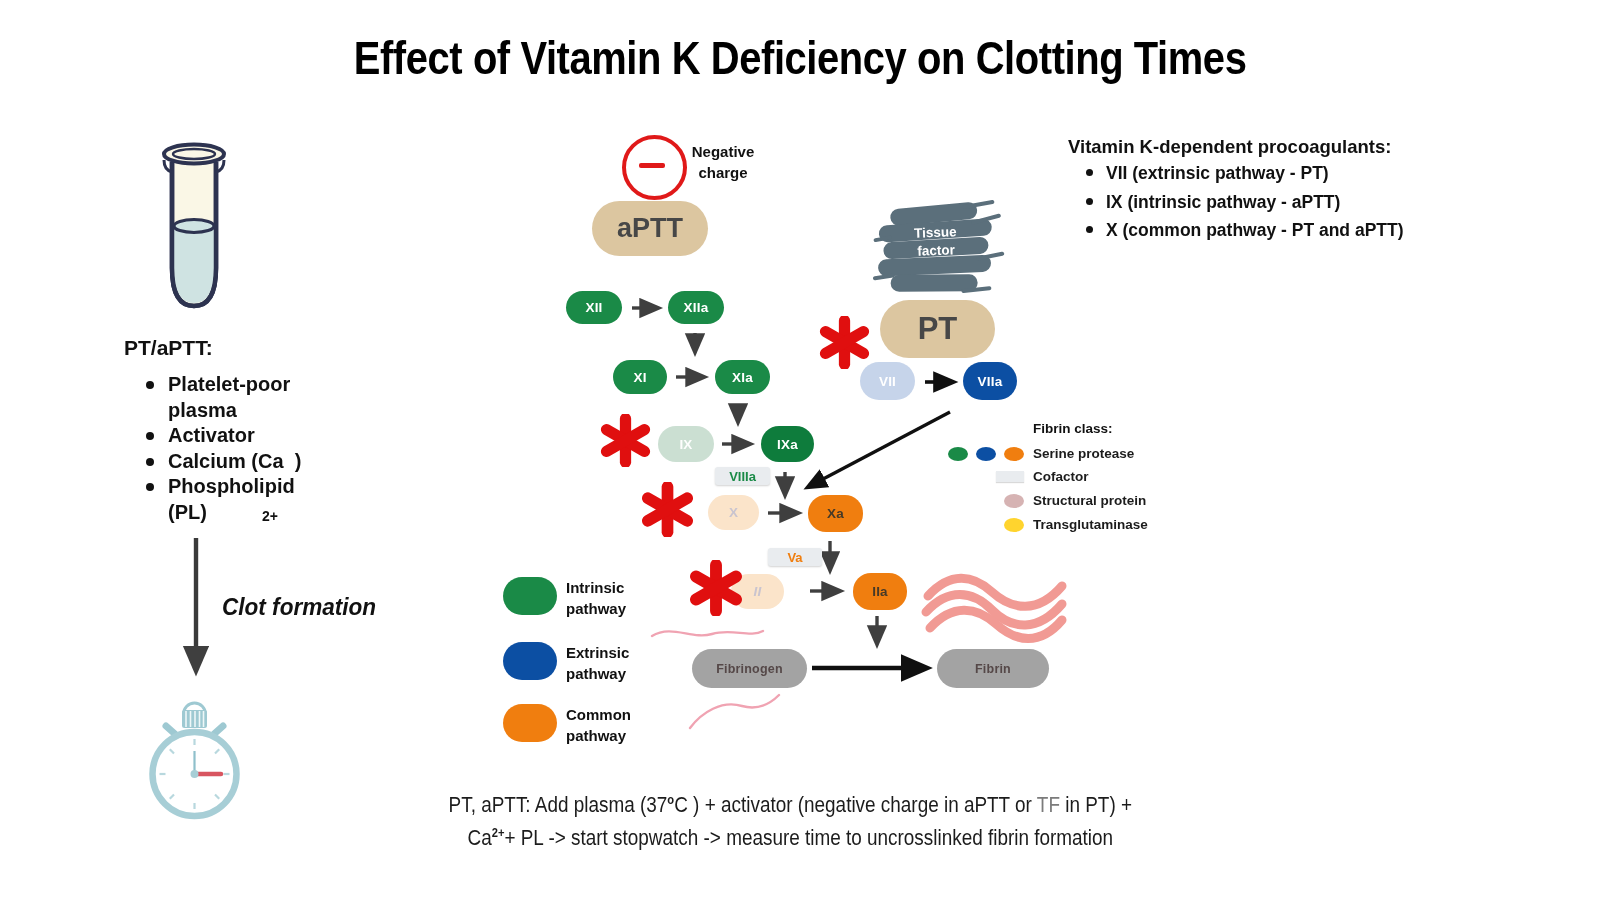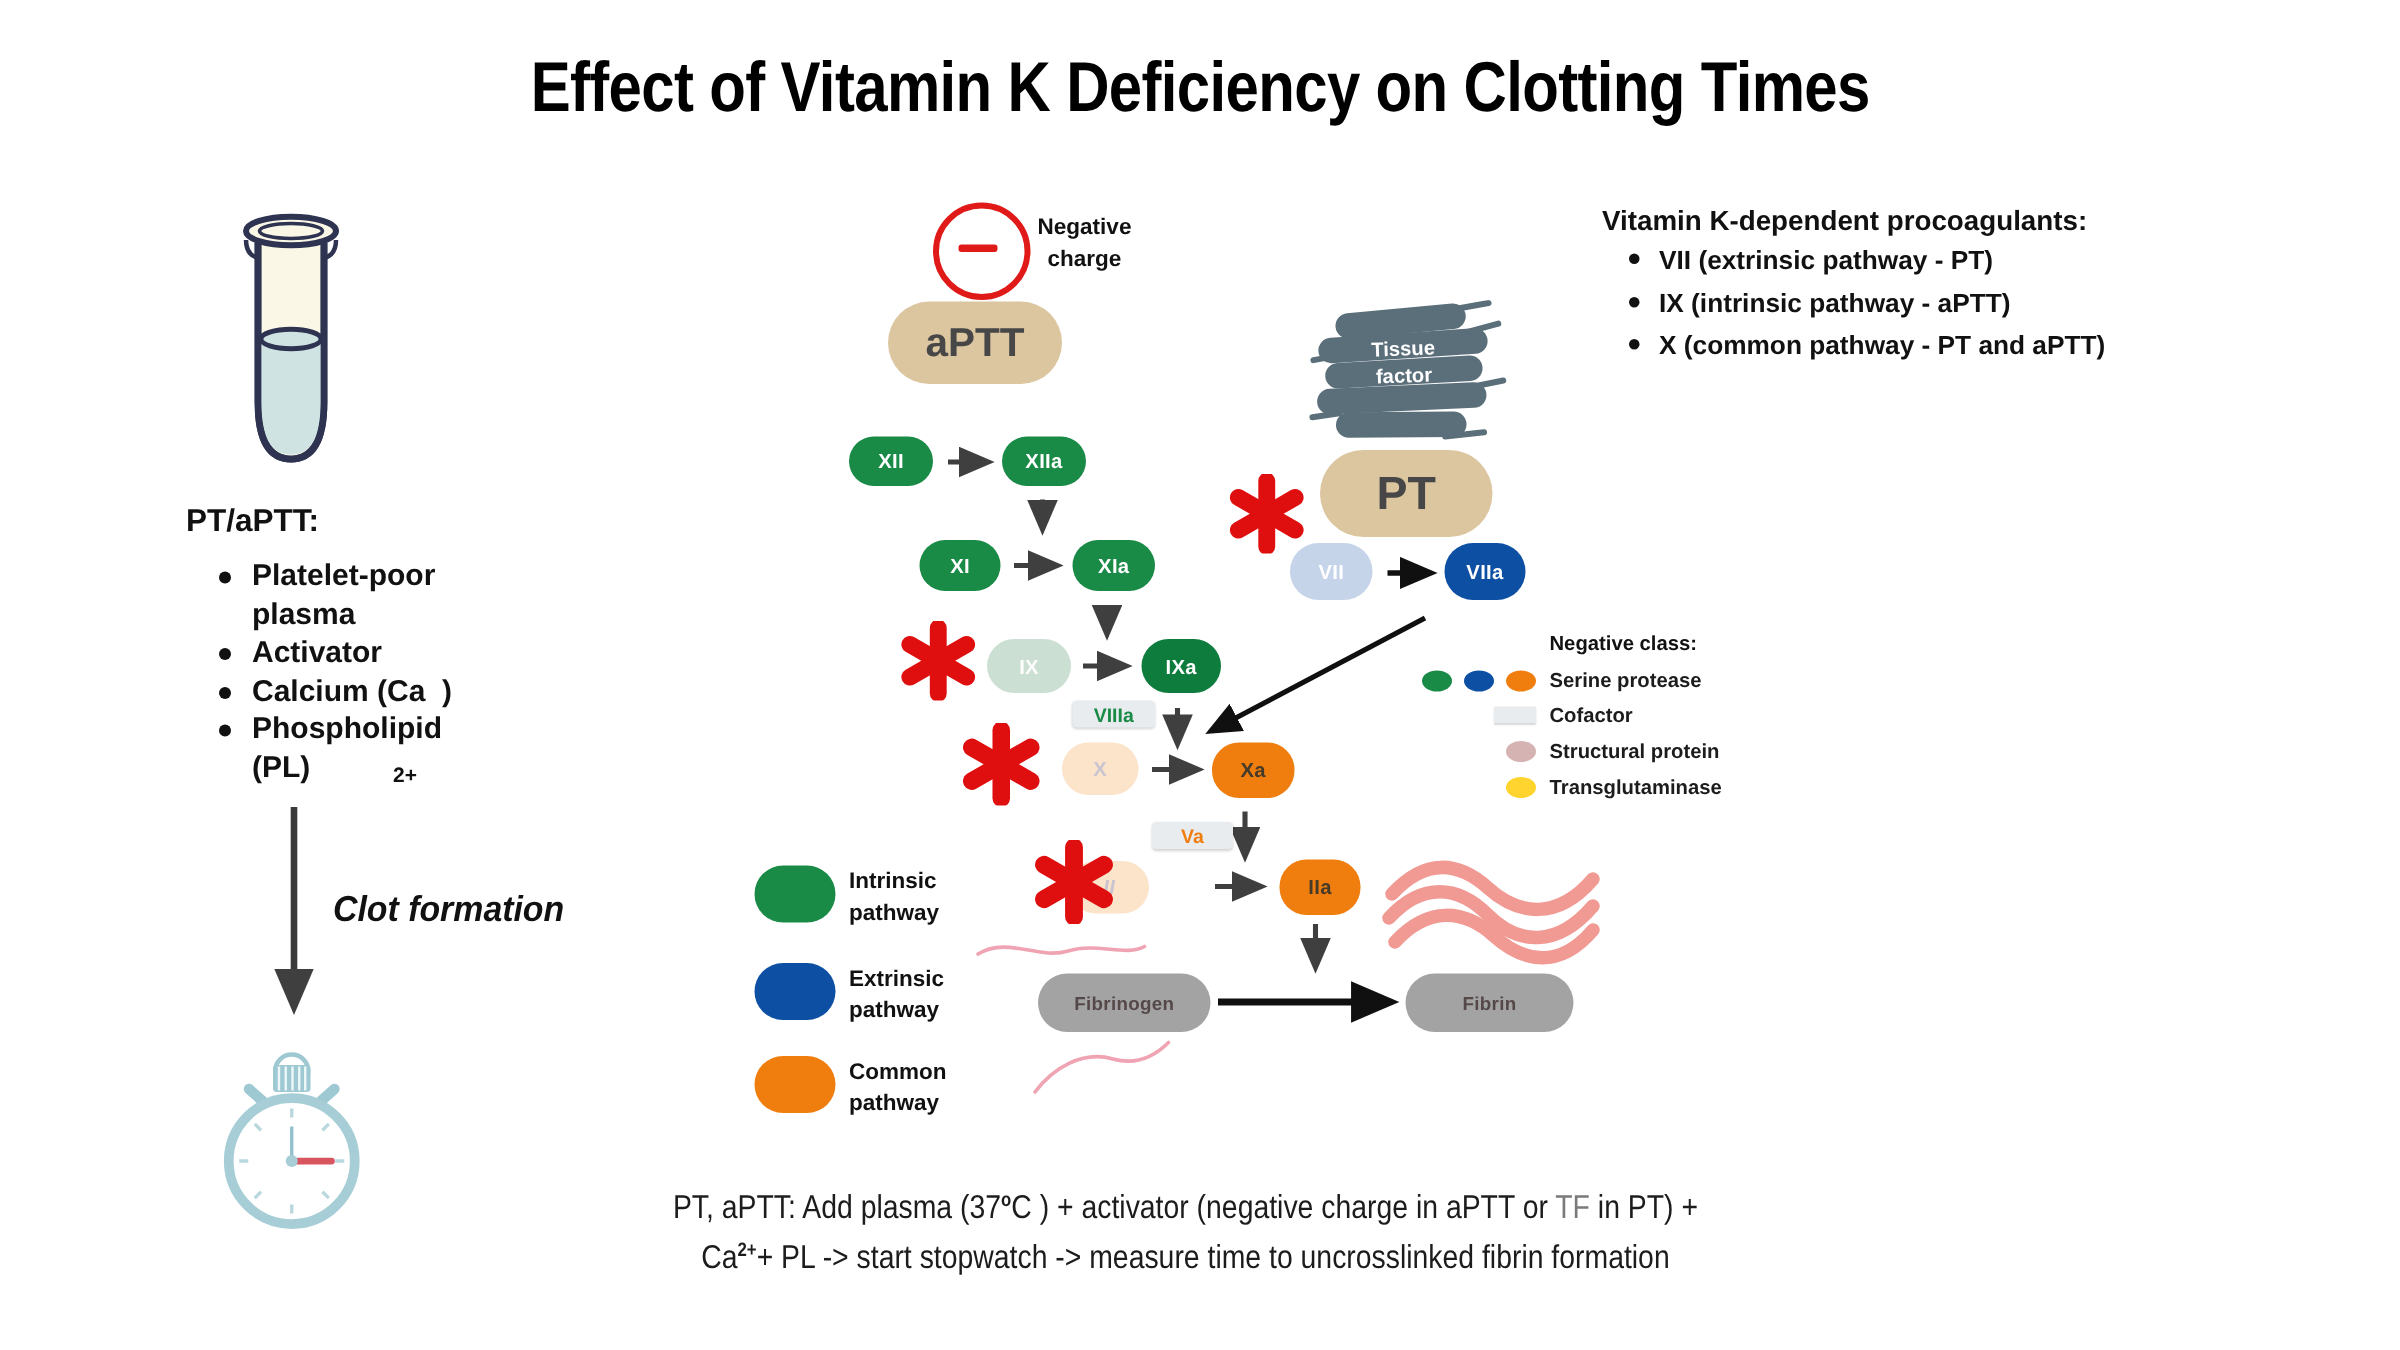--- a/index.html
+++ b/index.html
@@ -210,21 +210,21 @@
   <div class="node n-green" style="left:566px;top:291px;width:56px;height:33px;">XII</div>
   <div class="node n-green" style="left:668px;top:291px;width:56px;height:33px;">XIIa</div>
   <div class="node n-green" style="left:613px;top:360px;width:54px;height:34px;">XI</div>
   <div class="node n-green" style="left:715px;top:360px;width:55px;height:34px;">XIa</div>
   <div class="node n-green-faded" style="left:658px;top:426px;width:56px;height:36px;">IX</div>
   <div class="node n-green-dark" style="left:761px;top:426px;width:53px;height:36px;">IXa</div>
   <div class="badge badge-green" style="left:715px;top:467px;width:55px;height:18px;">VIIIa</div>
   <div class="node n-peach-faded" style="left:708px;top:495px;width:51px;height:35px;">X</div>
   <div class="node n-orange" style="left:808px;top:495px;width:55px;height:37px;">Xa</div>
   <div class="badge badge-orange" style="left:768px;top:548px;width:54px;height:18px;">Va</div>
-  <div class="node n-peach-faded" style="left:713px;top:574px;width:53px;height:35px;font-style:italic;">II</div>
+  <div class="node n-peach-faded" style="left:731px;top:574px;width:53px;height:35px;font-style:italic;">II</div>
   <div class="node n-orange" style="left:853px;top:573px;width:54px;height:37px;">IIa</div>
   <div class="node n-blue-faded" style="left:860px;top:362px;width:55px;height:38px;border-radius:19px;">VII</div>
   <div class="node n-blue" style="left:963px;top:362px;width:54px;height:38px;border-radius:19px;">VIIa</div>
   <div class="node n-rose" style="left:692px;top:649px;width:115px;height:39px;border-radius:20px;">Fibrinogen</div>
   <div class="node n-rose" style="left:937px;top:649px;width:112px;height:39px;border-radius:20px;">Fibrin</div>
 
   <svg class="ast" style="left:818px;top:316px;" width="53" height="53" viewBox="0 0 40 40">
     <g stroke="#e00f0f" stroke-width="8.5" stroke-linecap="round">
       <line x1="20" y1="3.5" x2="20" y2="36.5"></line>
         <line x1="5.7" y1="11.8" x2="34.3" y2="28.2"></line>
@@ -269,21 +269,21 @@
   <div class="pw-label" style="left:566px;top:642px;">
     <div>Extrinsic</div>
     <div>pathway</div>
   </div>
   <div class="pw-pill pw-orange" style="left:503px;top:704px;"></div>
   <div class="pw-label" style="left:566px;top:704px;">
     <div>Common</div>
     <div>pathway</div>
   </div>
 
-  <div class="abs pc-heading">Negative class:</div>
+  <div class="abs pc-heading">Fibrin class:</div>
   <div class="dot dot-green" style="left:948px;top:447px;"></div>
   <div class="dot dot-blue" style="left:976px;top:447px;"></div>
   <div class="dot dot-orange" style="left:1004px;top:447px;"></div>
   <div class="pc-label" style="left:1033px;top:446px;">Serine protease</div>
   <div class="cof-rect"></div>
   <div class="pc-label" style="left:1033px;top:469px;">Cofactor</div>
   <div class="dot dot-rose" style="left:1004px;top:494px;"></div>
   <div class="pc-label" style="left:1033px;top:493px;">Structural protein</div>
   <div class="dot dot-yellow" style="left:1004px;top:518px;"></div>
   <div class="pc-label" style="left:1033px;top:517px;">Transglutaminase</div>

